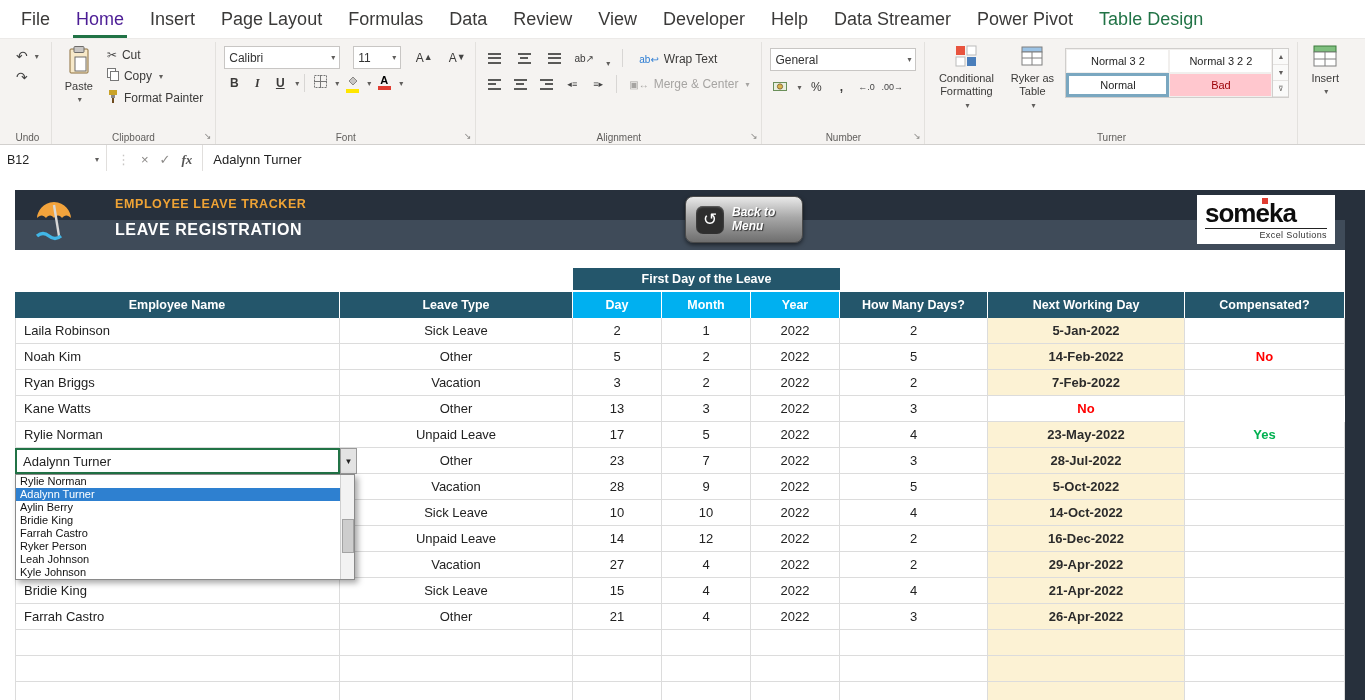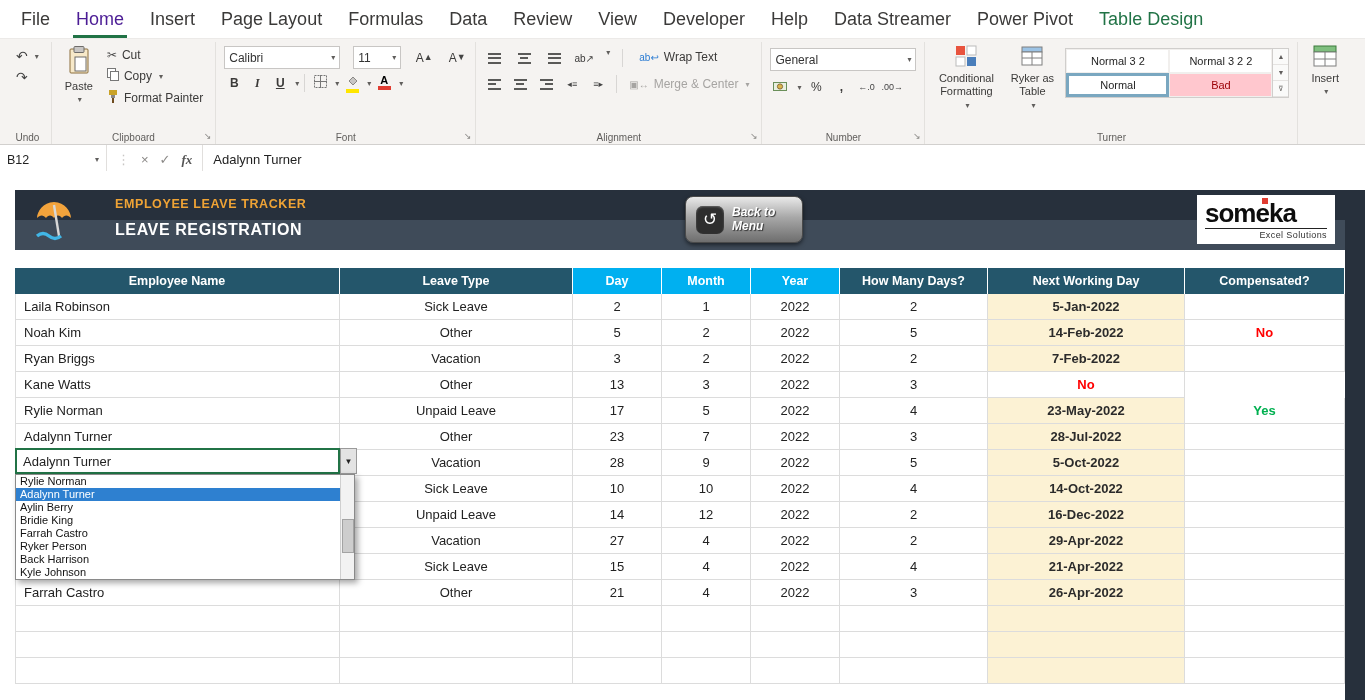--- a/index.html
+++ b/index.html
@@ -208,21 +208,21 @@
           </button>
           <span class="dar">▾</span>
       </div>
     </div>
     <span class="launcher">↘</span>
     <div class="glabel">Font</div>
   </div>
 
   <div class="rgroup">
     <div class="vstack" style="gap:6px;padding-top:4px">
-      <div style="display:flex;gap:10px;align-items:flex-start">
+      <div style="display:flex;gap:10px;align-items:flex-end">
         <button class="sq">
             <span class="bars">
               <i></i>
               <i></i>
               <i></i>
             </span>
           </button>
         <button class="sq">
             <span class="bars bc">
               <i></i>
@@ -399,20 +399,24 @@
       <span class="bicon">↺</span>
       <span class="btxt">Back to Menu</span>
     </div>
     <div class="logo">
       <span class="lt">someka<span class="ldot"></span></span>
       <span class="ls">Excel Solutions</span>
     </div>
   </div>
 
   <div class="tbl">
+    <div class="grow gh-row">
+      <div style="grid-column:1/3"></div>
+      <div class="gh" style="grid-column:3/6">First Day of the Leave</div>
+    </div>
     <div class="grow hd-row">
         <div class="hd">Employee Name</div>
         <div class="hd">Leave Type</div>
         <div class="hd cyan">Day</div>
         <div class="hd cyan">Month</div>
         <div class="hd cyan">Year</div>
         <div class="hd">How Many Days?</div>
         <div class="hd">Next Working Day</div>
         <div class="hd">Compensated?</div>
       </div>
@@ -574,20 +578,20 @@
     </div>
   <div class="dd-btn">▼</div>
   <div class="dropdown">
     <div class="dd-list">
         <div class="dd-item">Rylie Norman</div>
         <div class="dd-item sel">Adalynn Turner</div>
         <div class="dd-item">Aylin Berry</div>
         <div class="dd-item">Bridie King</div>
         <div class="dd-item">Farrah Castro</div>
         <div class="dd-item">Ryker Person</div>
-        <div class="dd-item">Back Harrison</div>
+        <div class="dd-item">Leah Johnson</div>
         <div class="dd-item">Kyle Johnson</div>
       </div>
     <div class="dd-scroll">
       <div class="dd-thumb"></div>
     </div>
   </div>
 </div>
 
 </body></html>

